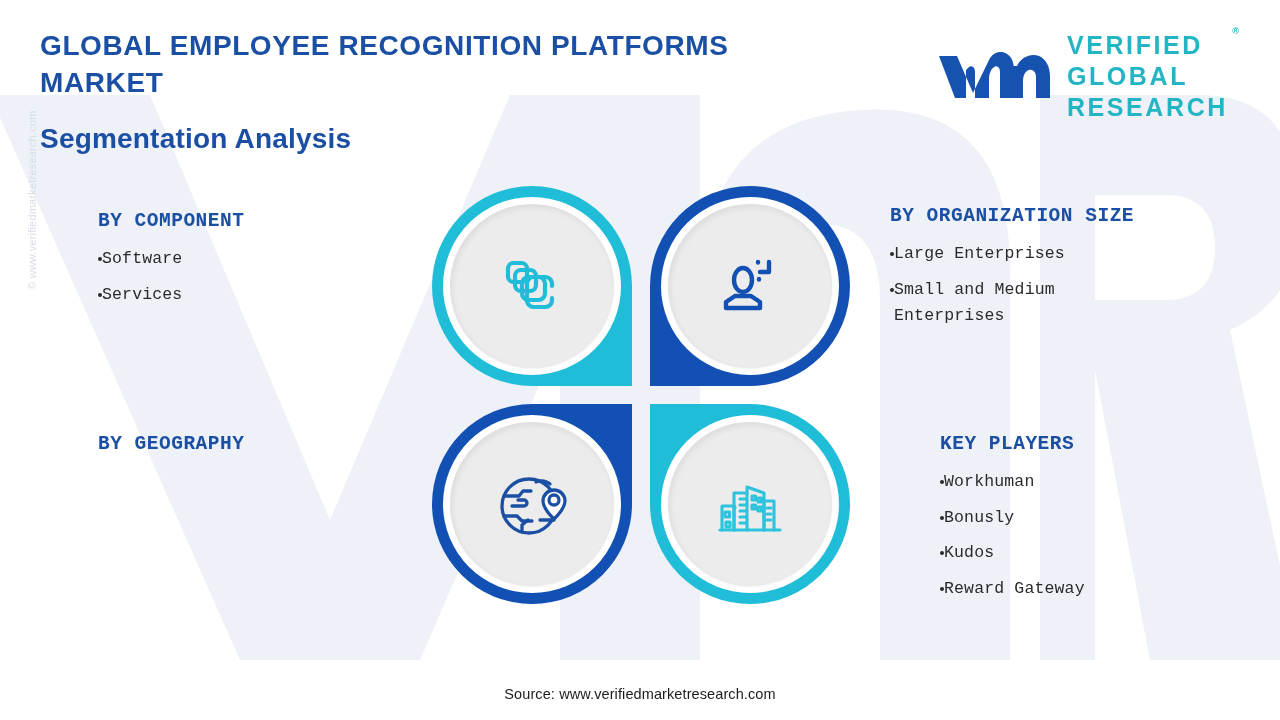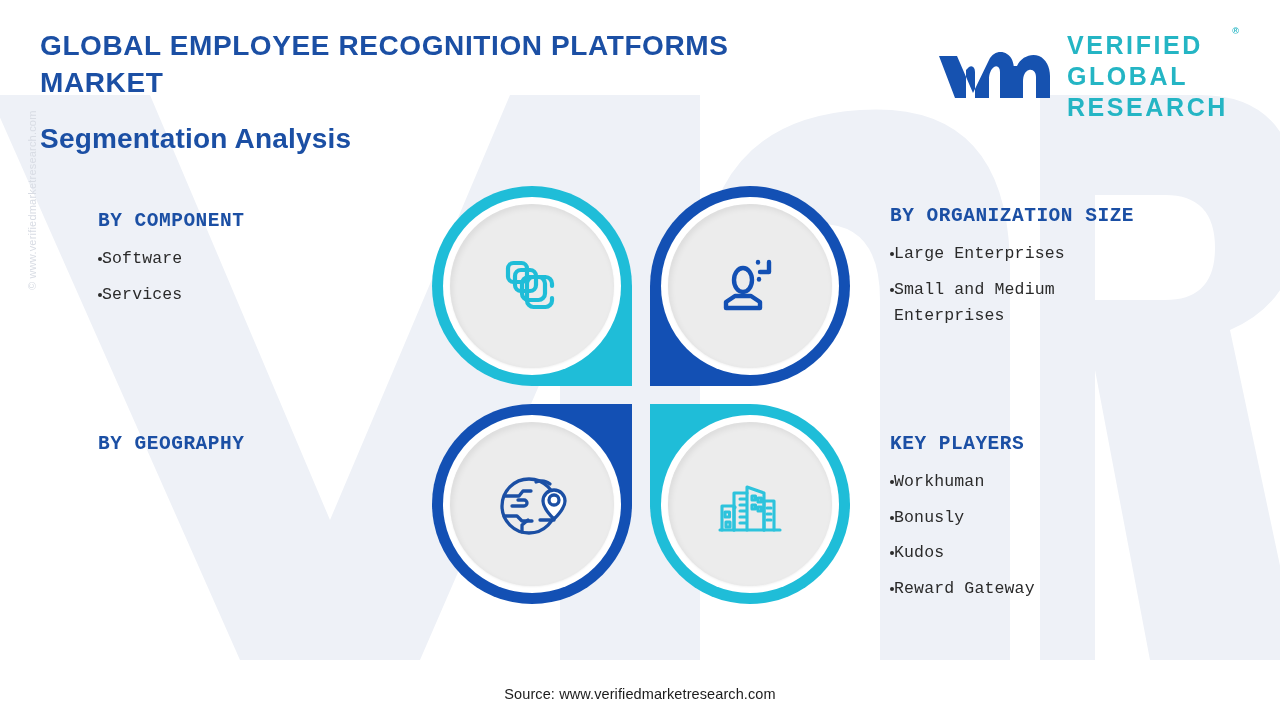--- a/index.html
+++ b/index.html
@@ -63,21 +63,21 @@
   }
   .b-dot {
     flex:0 0 auto; width:4px; height:4px; border-radius:50%;
     background:#2a2a2a; margin-top:11px;
   }
   .b-text { max-width:230px; }
 
   #blk-component    { left:98px;  top:210px; }
   #blk-org          { left:890px; top:205px; }
   #blk-geography    { left:98px;  top:433px; }
-  #blk-players      { left:890px; top:433px; }
+  #blk-players      { left:940px; top:433px; }
 
   
   .quad { position:absolute; left:432px; top:186px; width:418px; height:418px; z-index:5; }
   .tear {
     position:absolute; width:200px; height:200px;
     display:flex; align-items:center; justify-content:center;
   }
   .tear-ring {
     position:absolute; inset:0;
     border-radius:50% 50% 50% 50%;

